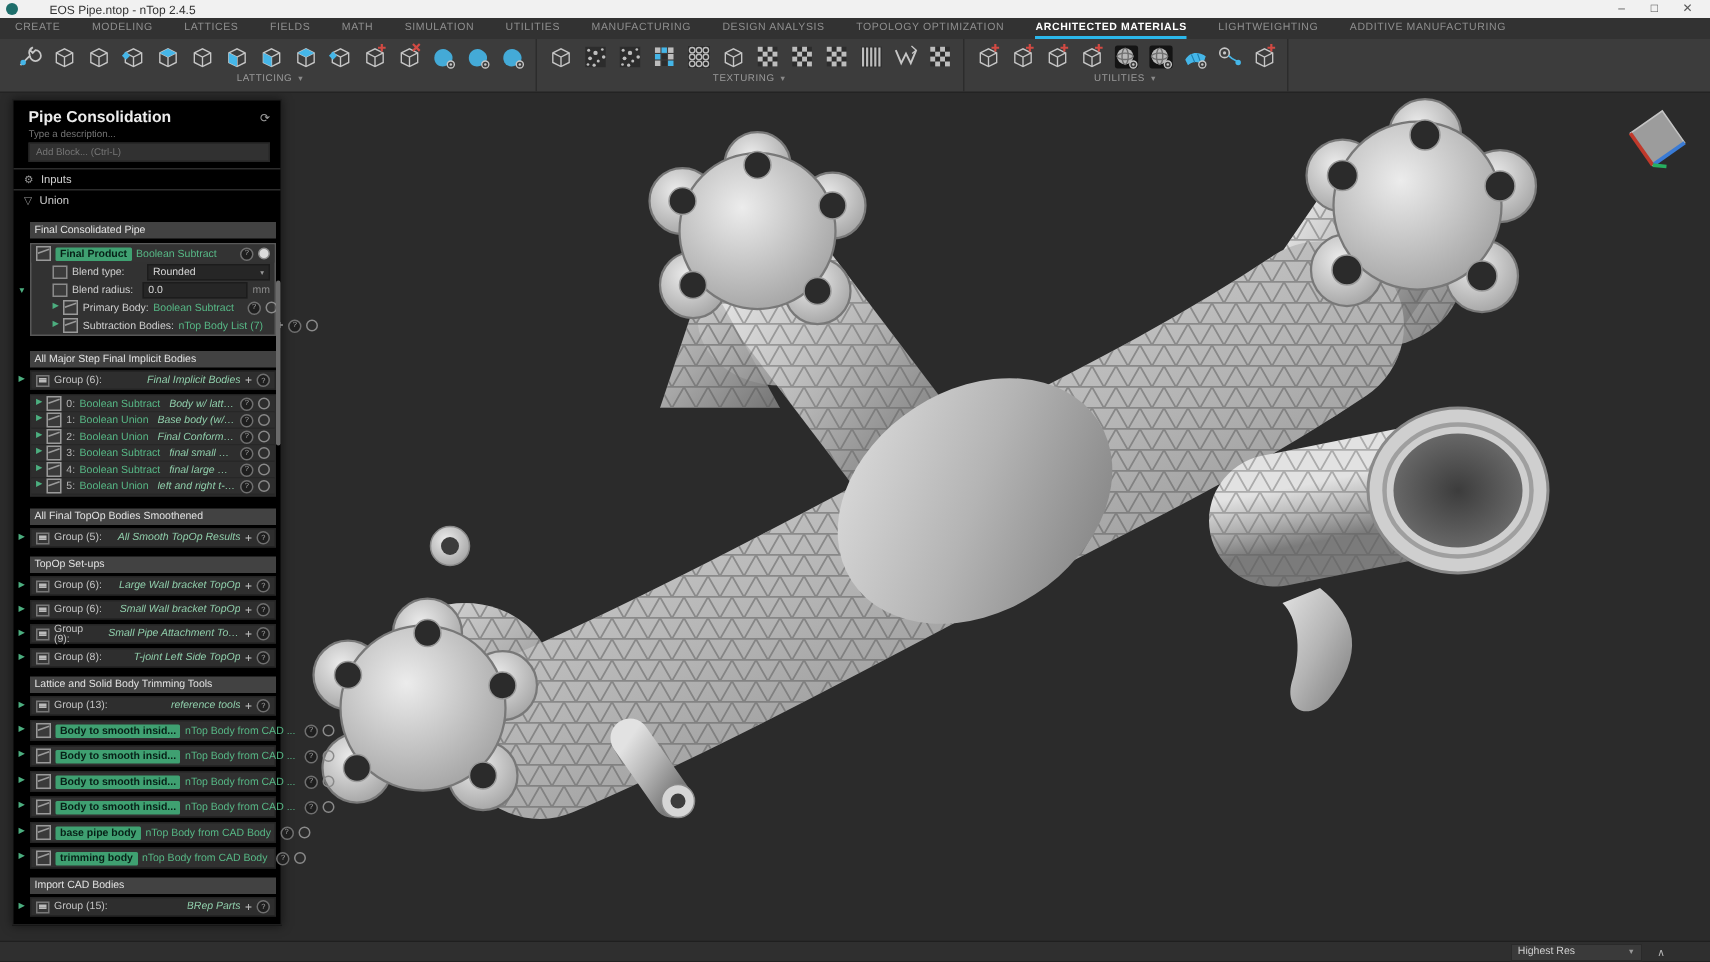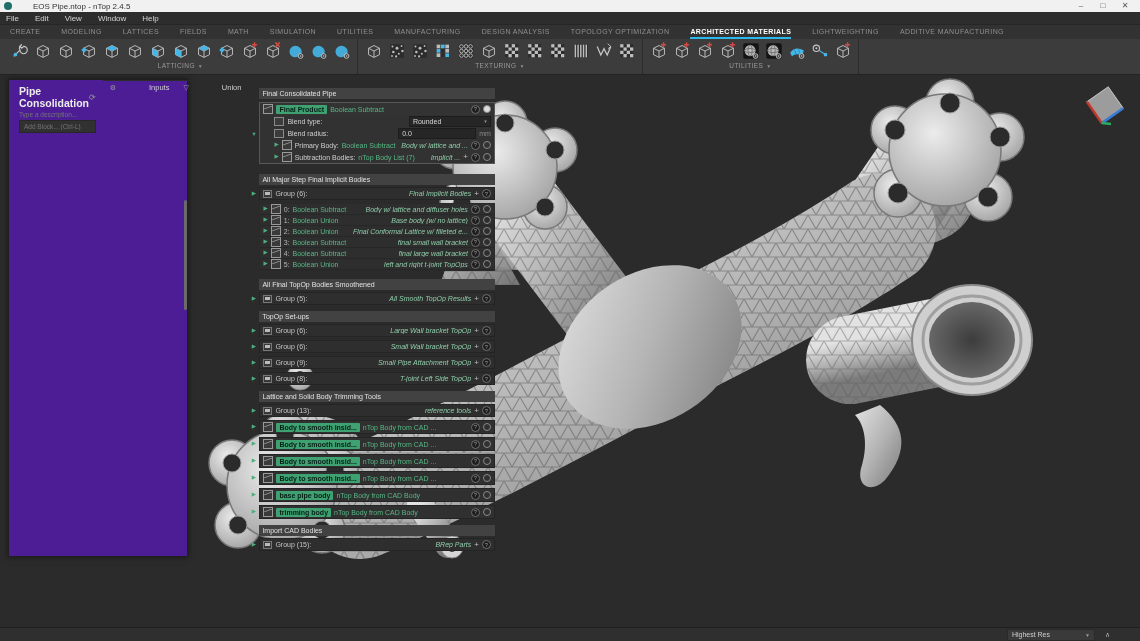--- a/index.html
+++ b/index.html
@@ -28,31 +28,31 @@
   .tb-icon{width:21px;height:21px;display:flex;align-items:center;justify-content:center;border-radius:2px;}
   .tb-icon svg{width:20px;height:20px;}
   .tb-label{font-size:6.5px;color:#9a9a9a;letter-spacing:.4px;margin-top:1px;display:flex;gap:3px;align-items:center;}
   .tb-label .caret{font-size:5px;color:#8a8a8a;}
 
   
   .main{position:relative;flex:1 1 auto;background:#2b2b2b;overflow:hidden;}
   .viewport{position:absolute;inset:0;}
 
   
-  .panel{position:absolute;left:8px;top:4px;width:178px;background:#4c1d95;border:1px solid #1f1f1f;box-shadow:0 0 6px rgba(0,0,0,.5);display:flex;flex-direction:row;font-size:7px;color:#cfcfcf;}
+  .panel{position:absolute;left:8px;top:4px;width:178px;background:#000000;border:1px solid #1f1f1f;box-shadow:0 0 6px rgba(0,0,0,.5);display:flex;flex-direction:column;font-size:7px;color:#cfcfcf;}
   .panel-scroll{position:absolute;right:0;top:120px;width:3px;height:110px;background:#6a6a6a;border-radius:2px;}
   .p-head{padding:5px 7px 4px 10px;}
   .p-title-row{display:flex;align-items:center;}
   .p-title{font-size:10.5px;color:#ececec;font-weight:bold;flex:1;}
   .p-refresh{color:#9a9a9a;font-size:8px;}
   .p-desc input{width:100%;background:transparent;border:none;outline:none;font-size:6.5px;color:#8a8a8a;padding:2px 0;font-family:inherit;}
   .p-add input{width:100%;box-sizing:border-box;background:#313131;border:1px solid #272727;font-size:6.5px;color:#9a9a9a;padding:2px 4px;font-family:inherit;outline:none;}
   .p-bar{height:13px;display:flex;align-items:center;gap:5px;padding:0 7px;border-top:1px solid #2c2c2c;}
   .p-bar .glyph{color:#9a9a9a;font-size:7px;}
-  .p-bar .lbl{color:#d0d0d0;font-size:7.5px;margin-left:28px;}
+  .p-bar .lbl{color:#d0d0d0;font-size:7.5px;}
   .p-body{flex:1;padding:2px 3px 2px 0;}
 
   .rowline{display:flex;align-items:stretch;}
   .gut{width:11px;flex:0 0 auto;display:flex;align-items:center;justify-content:center;}
   .arrow{color:#4cae7f;font-size:5.5px;line-height:1;}
   .rbody{flex:1;min-width:0;display:flex;align-items:center;gap:3px;padding:0 3px;}
 
   .p-section{margin:6px 0 2px 0;}
   .p-section .rbody{background:#424242;height:11px;color:#e2e2e2;font-size:7px;}
   .p-group{margin:1px 0 3px 0;}
@@ -100,27 +100,20 @@
 <div class="app">
 
   <div class="titlebar">
     <span class="app-logo"></span>
     <span class="win-title">EOS Pipe.ntop - nTop 2.4.5</span>
     <span class="win-btn">–</span>
     <span class="win-btn">□</span>
     <span class="win-btn">✕</span>
   </div>
 
-  <div class="menubar" id="menubar">
-      <span class="menu-item">File</span>
-      <span class="menu-item">Edit</span>
-      <span class="menu-item">View</span>
-      <span class="menu-item">Window</span>
-      <span class="menu-item">Help</span>
-    </div>
 
   <div class="tabrow" id="tabrow">
       <span class="tab">CREATE</span>
       <span class="tab">MODELING</span>
       <span class="tab">LATTICES</span>
       <span class="tab">FIELDS</span>
       <span class="tab">MATH</span>
       <span class="tab">SIMULATION</span>
       <span class="tab">UTILITIES</span>
       <span class="tab">MANUFACTURING</span>

